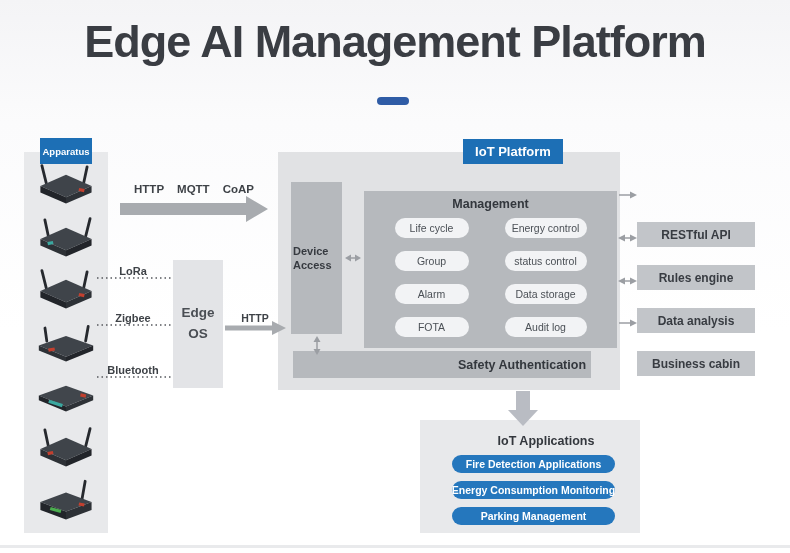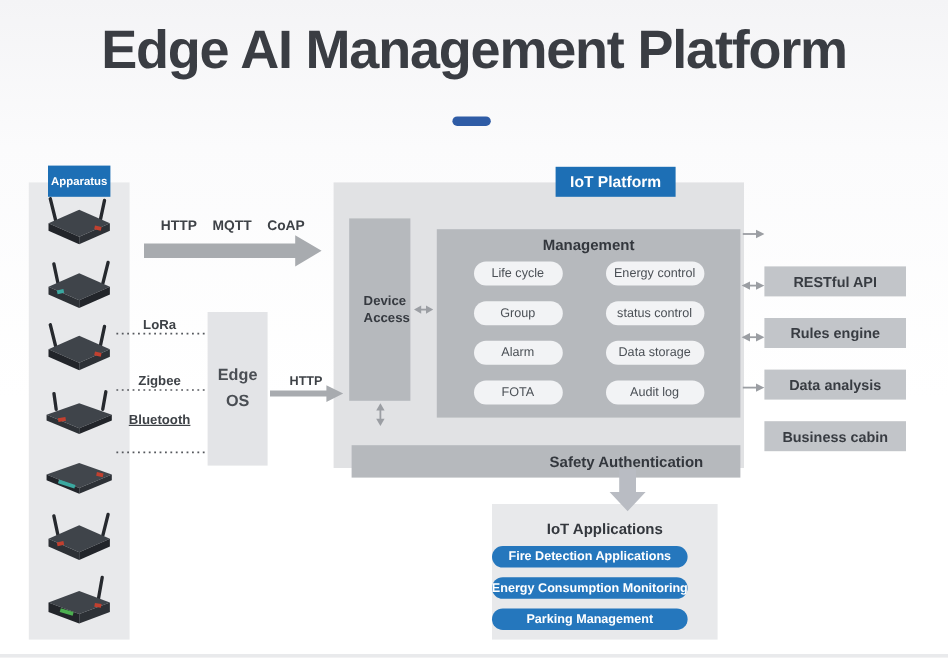--- a/index.html
+++ b/index.html
@@ -22,34 +22,34 @@
   .protocols{position:absolute;left:124px;top:183px;width:140px;display:flex;justify-content:center;
     gap:13px;font-size:11.5px;font-weight:bold;color:#3e4247;}
   .conn-label{width:80px;text-align:center;font-size:11px;}
   .edgeos{position:absolute;left:173px;top:260px;width:50px;height:128px;background:#e3e4e7;
     display:flex;flex-direction:column;align-items:center;justify-content:center;
     font-weight:bold;color:#4a4e54;font-size:13.5px;line-height:1.55;}
   .http2{left:227px;top:312px;width:56px;text-align:center;font-size:10.5px;}
   .platform{position:absolute;left:278px;top:152px;width:342px;height:238px;background:#e1e2e4;}
   .device-access{position:absolute;left:291px;top:182px;width:51px;height:152px;background:#b6b9bd;
     display:flex;align-items:center;font-weight:bold;font-size:11px;line-height:1.3;
-    color:#363a40;padding-left:12px;box-sizing:border-box;}
+    color:#363a40;padding-left:2px;box-sizing:border-box;}
   .management{position:absolute;left:364px;top:191px;width:253px;height:157px;background:#b6b9bd;}
   .management-title{text-align:center;font-weight:bold;font-size:12.5px;color:#33373d;padding-top:6px;}
   .mgmt-grid{display:grid;grid-template-columns:74px 82px;column-gap:36px;row-gap:13px;
     justify-content:center;margin-top:7px;}
   .pill{height:20px;background:#f2f3f5;border-radius:10px;display:flex;align-items:center;
     justify-content:center;font-size:10.5px;color:#4b5056;white-space:nowrap;}
   .svc-col{position:absolute;left:637px;top:182px;width:118px;display:flex;flex-direction:column;gap:18px;margin-top:40px;}
   .svc{height:25px;background:#c2c5c9;display:flex;align-items:center;justify-content:center;
     font-weight:bold;font-size:12px;color:#383c42;}
-  .safety{position:absolute;left:293px;top:371px;width:324px;height:27px;background:#b6b9bd;
+  .safety{position:absolute;left:293px;top:351px;width:298px;height:27px;background:#b6b9bd;
     display:flex;align-items:center;font-weight:bold;font-size:12.5px;color:#33373d;
     padding-left:165px;box-sizing:border-box;white-space:nowrap;}
-  .apps-panel{position:absolute;left:410px;top:420px;width:188px;height:113px;background:#e8e9eb;}
+  .apps-panel{position:absolute;left:420px;top:420px;width:188px;height:113px;background:#e8e9eb;padding-left:32px;}
   .apps-title{text-align:center;font-weight:bold;font-size:12.5px;color:#33373d;padding-top:14px;}
   .apps-pills{display:flex;flex-direction:column;align-items:flex-start;gap:8px;margin-top:7px;}
   .bluepill{width:163px;height:18px;background:#2577bd;border-radius:9px;color:#fff;font-weight:bold;
     font-size:10.5px;display:flex;align-items:center;justify-content:center;white-space:nowrap;}
   .overlay{position:absolute;left:0;top:0;width:790px;height:553px;pointer-events:none;z-index:2;}
   .bottom-line{position:absolute;left:0;top:545px;width:790px;height:3px;background:#e9eaec;}
 </style>
 </head>
 <body>
 
@@ -117,21 +117,21 @@
         </svg></div>
   </div>
 
   <div class="protocols">
     <span>HTTP</span>
     <span>MQTT</span>
     <span>CoAP</span>
   </div>
   <div class="lbl conn-label" style="left:93px;top:265px;">LoRa</div>
   <div class="lbl conn-label" style="left:93px;top:312px;">Zigbee</div>
-  <div class="lbl conn-label" style="left:93px;top:344px;text-decoration:underline;">Bluetooth</div>
+  <div class="lbl conn-label" style="left:93px;top:364px;">Bluetooth</div>
 
   <div class="edgeos">
     <span>Edge</span>
     <span>OS</span>
   </div>
   <div class="lbl http2">HTTP</div>
 
   <div class="platform"></div>
   <div class="badge platform-badge">IoT Platform</div>
 

